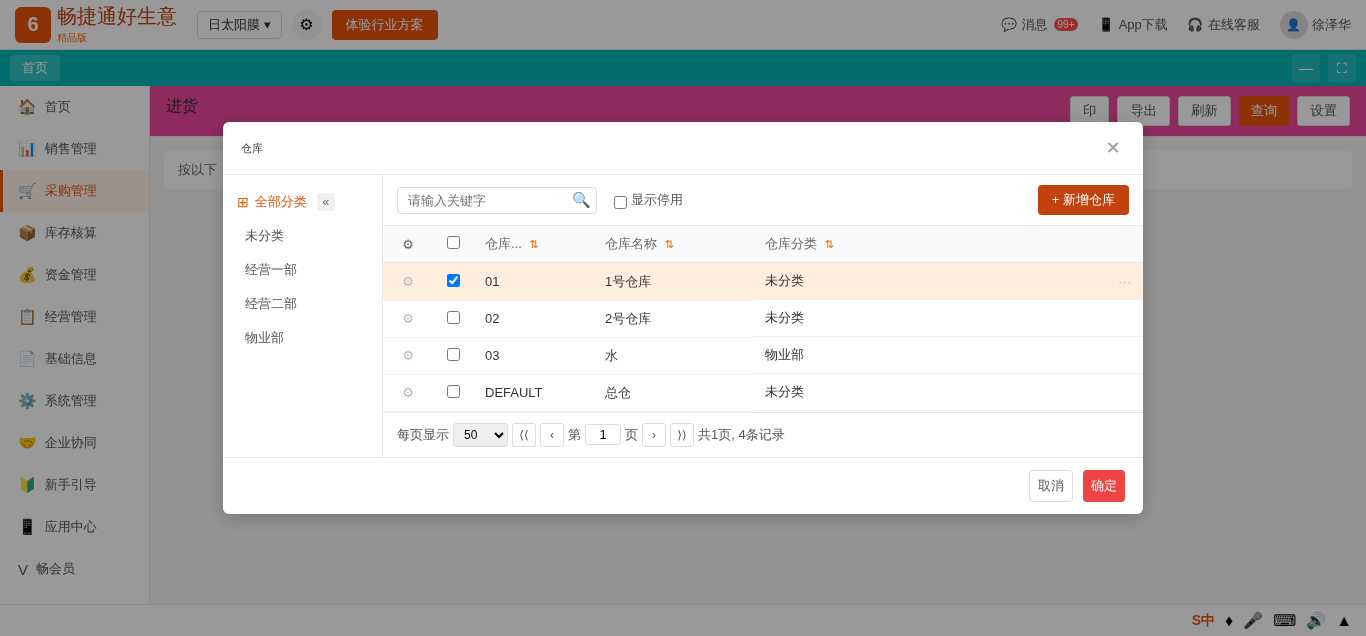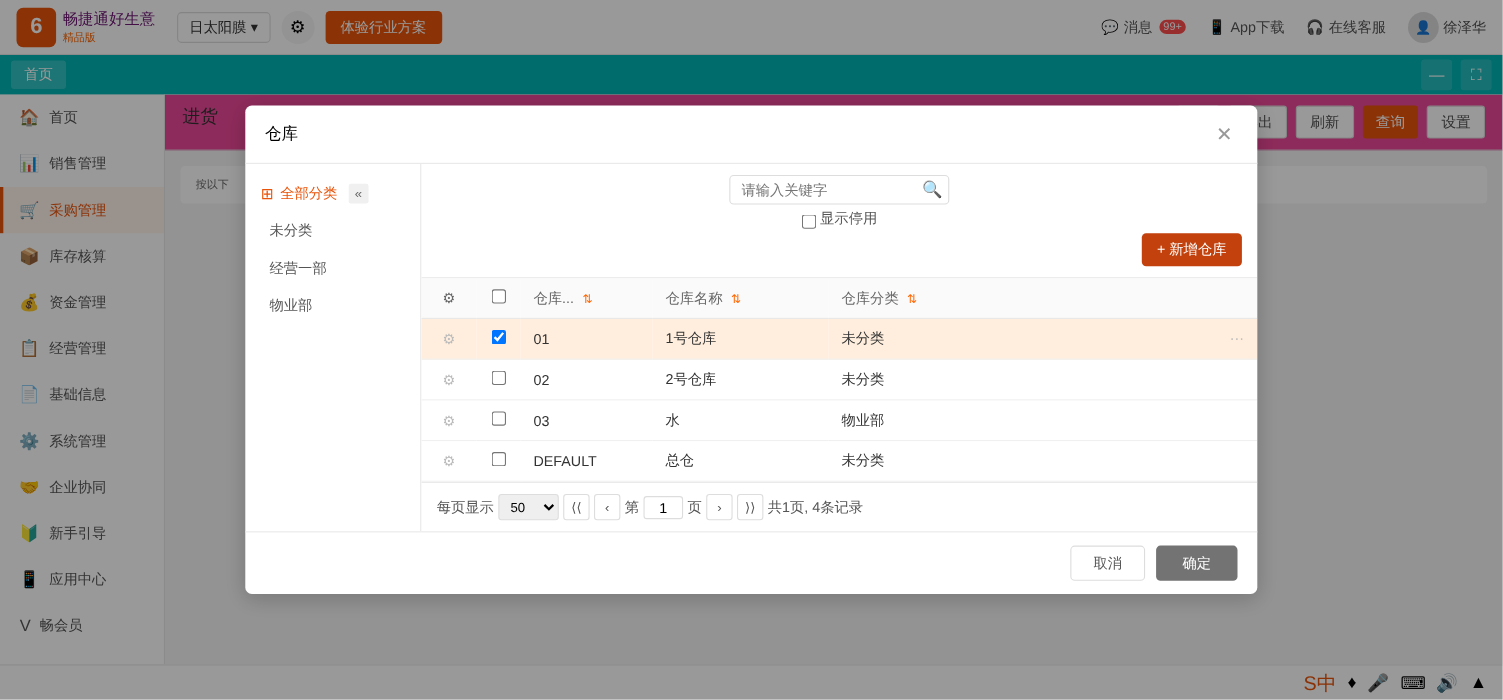--- a/index.html
+++ b/index.html
@@ -22,21 +22,21 @@
       gap: 6px;
       margin-right: 20px;
     }
     .logo-icon {
       width: 36px; height: 36px;
       background: #e8540a;
       border-radius: 6px;
       display: flex; align-items: center; justify-content: center;
       color: #fff; font-size: 20px; font-weight: bold;
     }
-    .logo-text { font-size: 14px; color: #701a75; line-height: 1.3; }
+    .logo-text { font-size: 20px; color: #c2410c; line-height: 1.3; font-family: Liberation Mono, monospace; }
     .logo-sub { font-size: 10px; color: #f60; }
     .store-selector {
       display: flex; align-items: center; gap: 4px;
       padding: 4px 10px; border: 1px solid #ddd; border-radius: 4px;
       cursor: pointer; color: #333; font-size: 13px;
       margin-right: 10px;
     }
     .gear-btn {
       width: 30px; height: 30px; border-radius: 50%;
       background: #f5f5f5; border: none; cursor: pointer;
@@ -124,21 +124,21 @@
     .btn-outline { background: #fff; border: 1px solid #ddd; padding: 5px 12px; border-radius: 3px; cursor: pointer; color: #555; }
 
     .content-area { padding: 14px; }
     .filter-bar {
       background: #fff;
       padding: 10px 14px;
       border-radius: 4px;
       margin-bottom: 10px;
       display: flex; align-items: center; gap: 10px; flex-wrap: wrap;
     }
-    .filter-label { color: #666; font-size: 10px; font-family: Liberation Mono, monospace; }
+    .filter-label { color: #666; font-size: 13px; font-family: Liberation Mono, monospace; }
     .content-table {
       background: #fff;
       border-radius: 4px;
     }
 
     
     .overlay {
       position: fixed; top: 0; left: 0; right: 0; bottom: 0;
       background: rgba(0,0,0,0.4); z-index: 100;
       display: flex; align-items: center; justify-content: center;
@@ -151,21 +151,21 @@
       width: 920px;
       max-height: 580px;
       display: flex; flex-direction: column;
       box-shadow: 0 4px 20px rgba(0,0,0,0.2);
     }
     .dialog-header {
       display: flex; align-items: center; justify-content: space-between;
       padding: 14px 18px;
       border-bottom: 1px solid #e8e8e8;
     }
-    .dialog-title { font-size: 15px; font-weight: 500; color: #000000; text-align: right; }
+    .dialog-title { font-size: 11px; font-weight: 500; color: #404040; text-align: right; }
     .dialog-close {
       cursor: pointer; color: #999; font-size: 18px;
       width: 24px; height: 24px; display: flex; align-items: center; justify-content: center;
     }
 
     .dialog-body {
       display: flex; flex: 1; overflow: hidden;
     }
 
     
@@ -189,23 +189,22 @@
       display: flex; align-items: center; justify-content: center;
       cursor: pointer; font-size: 12px; color: #666; margin-left: 4px;
     }
 
     
     .table-panel {
       flex: 1; display: flex; flex-direction: column; overflow: hidden;
     }
     .table-toolbar {
       padding: 10px 14px;
-      display: flex; align-items: center; gap: 4px;
+      display: flex; align-items: center; gap: 17px;
       border-bottom: 1px solid #e8e8e8;
-      flex-direction: column;
     }
     .search-input-wrap {
       position: relative; display: flex; align-items: center;
     }
     .search-input {
       border: 1px solid #ddd; border-radius: 4px;
       padding: 5px 30px 5px 10px;
       font-size: 13px; width: 200px; outline: none;
     }
     .search-icon-btn {
@@ -267,26 +266,26 @@
     }
 
     
     .dialog-footer {
       padding: 12px 18px;
       border-top: 1px solid #e8e8e8;
       display: flex; justify-content: flex-end; gap: 10px;
     }
     .btn-cancel {
       background: #fff; border: 1px solid #ddd;
-      padding: 6px 20px; border-radius: 4px; cursor: pointer;
+      padding: 6px 8px; border-radius: 4px; cursor: pointer;
       font-size: 13px; color: #555;
     }
     .btn-confirm {
-      background: #737373; color: #fff; border: none;
-      padding: 6px 24px; border-radius: 4px; cursor: pointer;
+      background: #ef4444; color: #fff; border: none;
+      padding: 6px 8px; border-radius: 4px; cursor: pointer;
       font-size: 13px;
     }
 
     
     .status-bar {
       position: fixed; bottom: 0; left: 0; right: 0; height: 32px;
       background: #fff; border-top: 1px solid #e8e8e8;
       display: flex; align-items: center; justify-content: flex-end;
       padding: 0 14px; gap: 10px; z-index: 99;
     }
@@ -428,20 +427,21 @@
     <div class="dialog-body">
 
       <div class="category-panel">
         <div class="category-header">
           <span class="grid-icon">⊞</span>
           <span>全部分类</span>
           <div class="collapse-btn">«</div>
         </div>
         <div class="category-item">未分类</div>
         <div class="category-item">经营一部</div>
+        <div class="category-item">经营二部</div>
         <div class="category-item">物业部</div>
       </div>
 
       <div class="table-panel">
 
         <div class="table-toolbar">
           <div class="search-input-wrap">
             <input class="search-input" type="text" placeholder="请输入关键字" style="">
             <span class="search-icon-btn">🔍</span>
           </div>
@@ -554,19 +554,19 @@
     </div>
 
     <div class="dialog-footer">
       <button class="btn-cancel">取消</button>
       <button class="btn-confirm">确定</button>
     </div>
   </div>
 </div>
 
 <div class="status-bar">
-  <span class="status-icon" style="font-size:18px; font-weight:normal; color:#e8540a;">S中</span>
+  <span class="status-icon" style="font-size:14px; font-weight:bold; color:#e8540a;">S中</span>
   <span class="status-icon">♦</span>
   <span class="status-icon">🎤</span>
   <span class="status-icon">⌨</span>
   <span class="status-icon">🔊</span>
   <span class="status-icon">▲</span>
 </div>
 
 </body></html>

